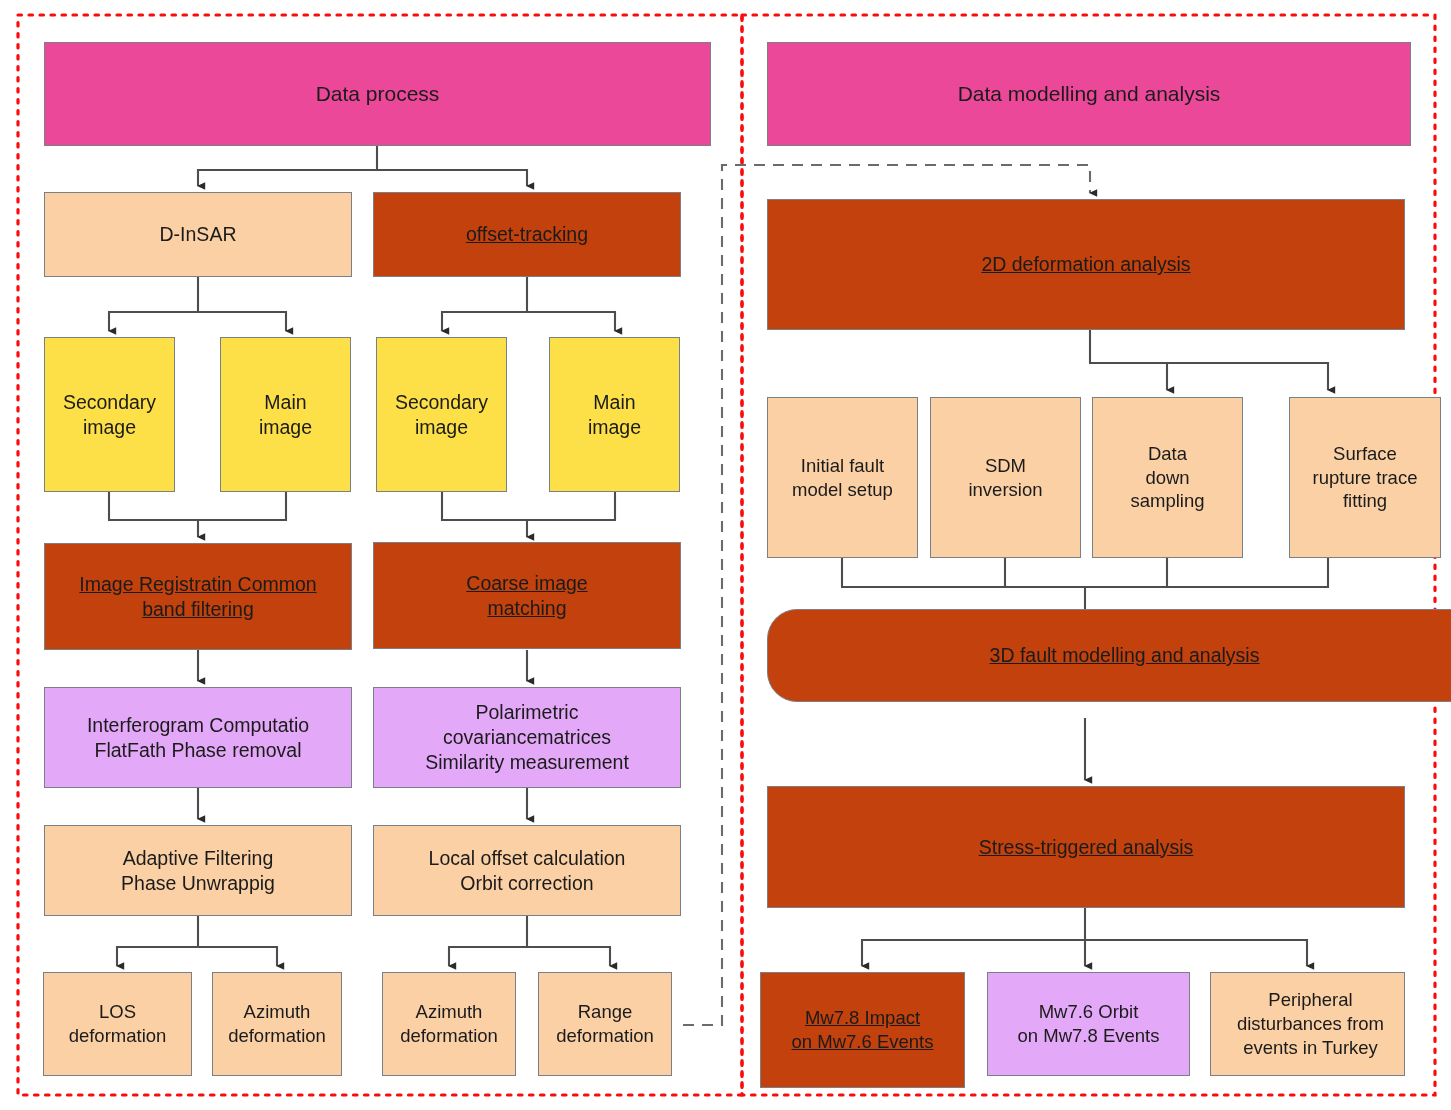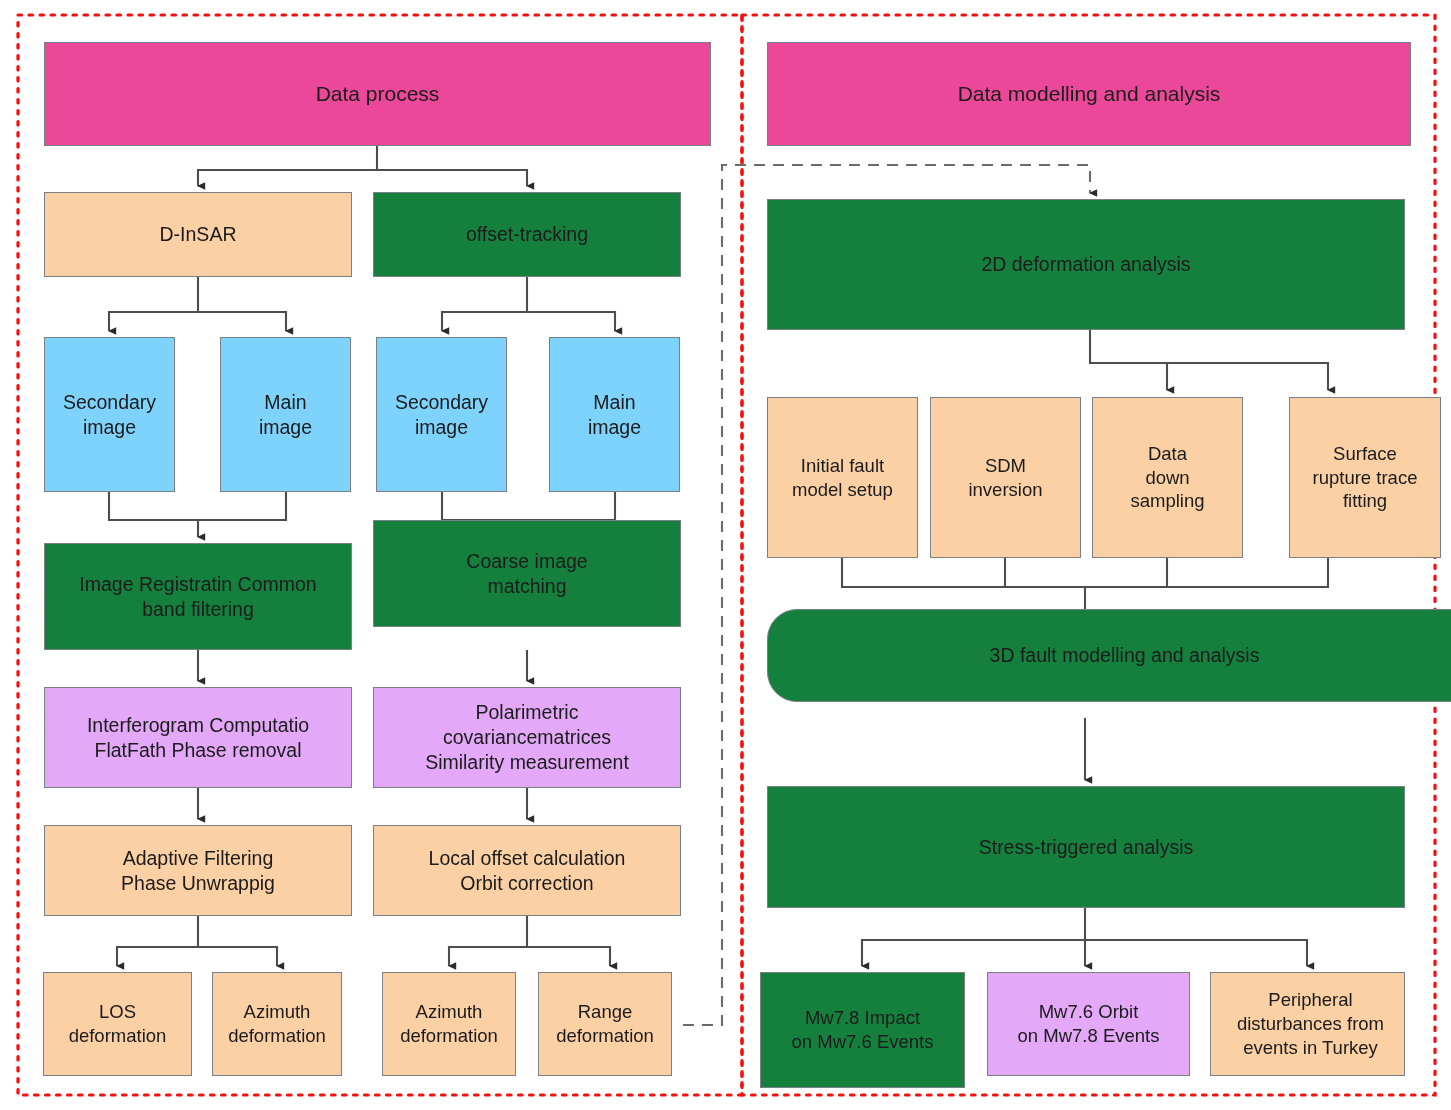--- a/index.html
+++ b/index.html
@@ -36,22 +36,22 @@
     font-size: 19.5px;
     line-height: 1.28;
     padding: 2px 6px;
     white-space: pre-line;
   }
   .node.header {
     background: #ec4899;
     font-size: 21px;
   }
   .node.orange { background: #fbd0a5; }
-  .node.green  { background: #15803d; }
-  .node.blue   { background: #7dd3fc; }
+  .node.green  { background: #c2410c; text-decoration: underline; }
+  .node.blue   { background: #fde047; }
   .node.purple { background: #e3a8f7; }
   .node.small  { font-size: 18.5px; }
 </style>
 </head>
 <body>
 
 <div id="canvas">
 
   <svg class="layer">
     <rect x="18" y="15" width="724" height="1080" fill="none" stroke="#fb0b0b" stroke-width="3.2" stroke-dasharray="3.5 7.5" stroke-linecap="round"></rect>
@@ -133,21 +133,21 @@
 
   <div class="node blue" style="left:376px; top:337px; width:131px; height:155px;">Secondary
 image</div>
 
   <div class="node blue" style="left:549px; top:337px; width:131px; height:155px;">Main
 image</div>
 
   <div class="node green" style="left:44px; top:543px; width:308px; height:107px;">Image Registratin Common
 band filtering</div>
 
-  <div class="node green" style="left:373px; top:520px; width:308px; height:107px;">Coarse image
+  <div class="node green" style="left:373px; top:542px; width:308px; height:107px;">Coarse image
 matching</div>
 
   <div class="node purple" style="left:44px; top:687px; width:308px; height:101px;">Interferogram Computatio
 FlatFath Phase removal</div>
 
   <div class="node purple" style="left:373px; top:687px; width:308px; height:101px;">Polarimetric
 covariancematrices
 Similarity measurement</div>
 
   <div class="node orange" style="left:44px; top:825px; width:308px; height:91px;">Adaptive Filtering

